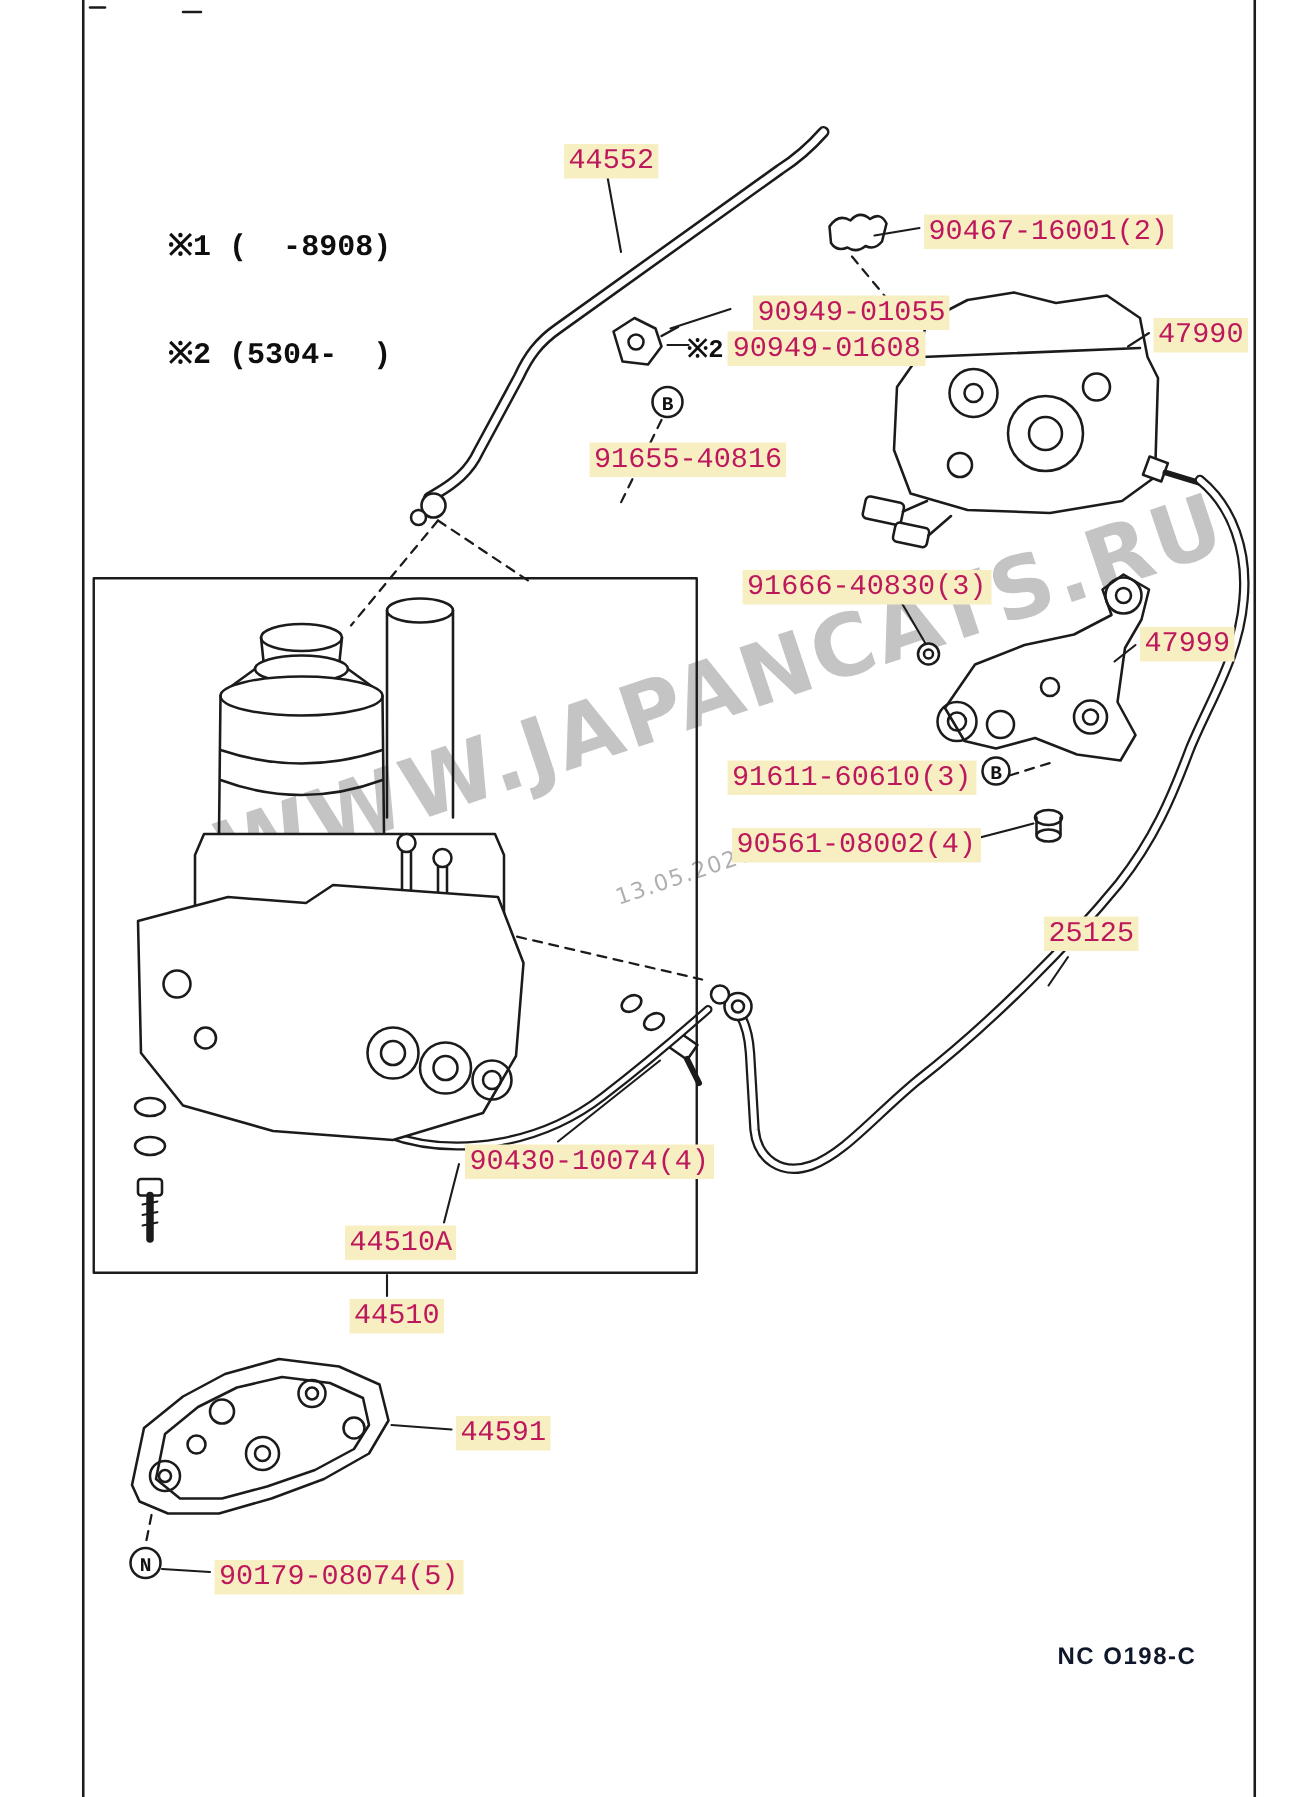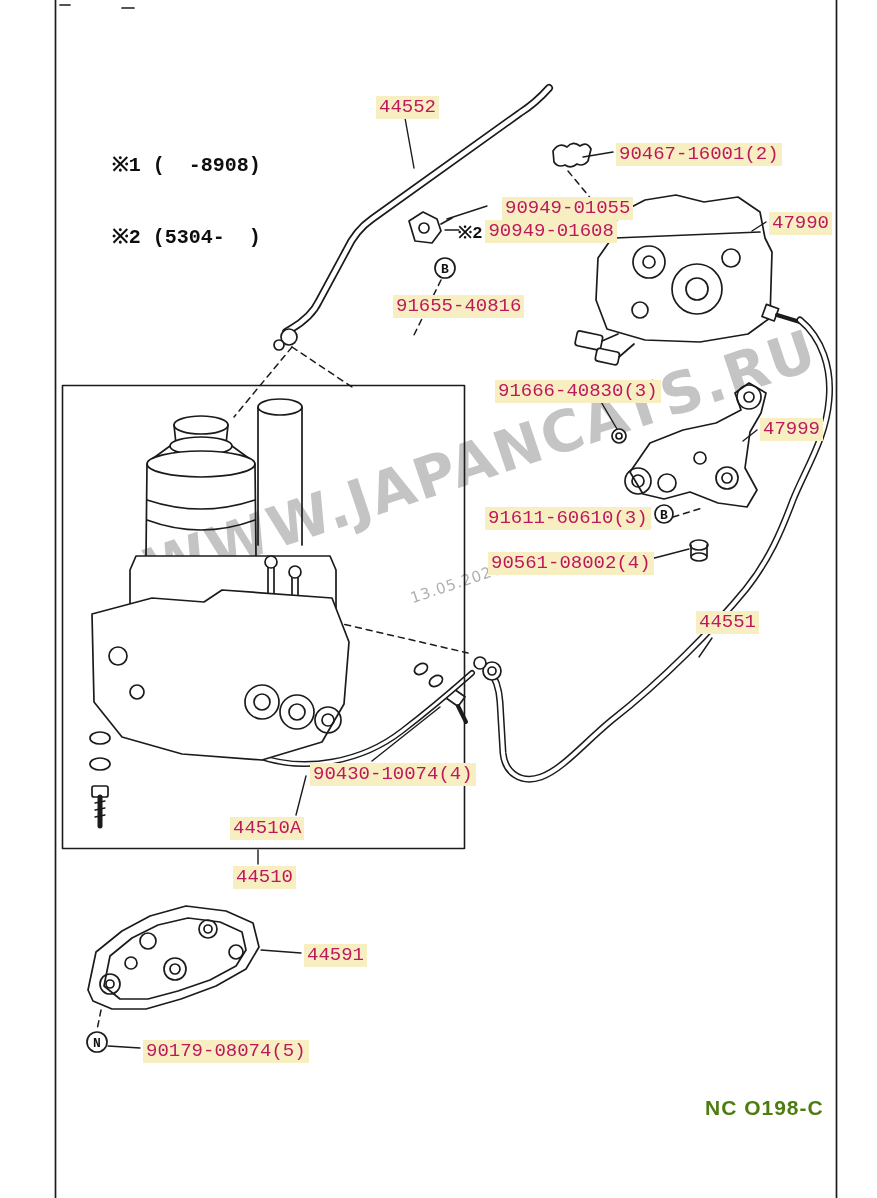--- a/index.html
+++ b/index.html
@@ -16,21 +16,21 @@
     background:var(--highlight); padding:0 3px; white-space:pre;
   }
   .plabel-row { position:absolute; display:flex; align-items:center; gap:3px; }
   .marker { font-size:17px; font-weight:bold; color:#101010; white-space:pre; }
   .legend {
     position:absolute; left:112px; top:106px; font-weight:bold; font-size:20px;
     line-height:24px; color:#0e0e0e; white-space:pre;font-family:Liberation Mono, monospace;
   }
   .plate {
     position:absolute; left:705px; top:1096px; font-family:"Liberation Sans",sans-serif;
-    font-weight:bold; font-size:21px; letter-spacing:1px; color:#4d7c0f;
+    font-weight:bold; font-size:16px; letter-spacing:1px; color:#0f172a;
   }
   .watermark {
     position:absolute; left:136px; top:540px; transform:rotate(-18.5deg);
     transform-origin:0 0; font-family:"DejaVu Sans",sans-serif; font-weight:700;
     font-size:57px; letter-spacing:2px; white-space:nowrap;
     color:rgba(100,100,100,0.38);
   }
   .watermark-date {
     position:absolute; left:408px; top:590px; transform:rotate(-18.5deg);
     transform-origin:0 0; font-family:"DejaVu Sans",sans-serif; font-size:15px;
@@ -236,21 +236,21 @@
     <span class="marker">※2</span>
     <span class="plabel" style="position:static">90949-01608</span>
   </div>
 
   <div class="plabel" style="left:769px; top:212px">47990</div>
   <div class="plabel" style="left:393px; top:295px">91655-40816</div>
   <div class="plabel" style="left:495px; top:380px">91666-40830(3)</div>
   <div class="plabel" style="left:760px; top:418px">47999</div>
   <div class="plabel" style="left:485px; top:507px">91611-60610(3)</div>
   <div class="plabel" style="left:488px; top:552px">90561-08002(4)</div>
-  <div class="plabel" style="left:696px; top:611px">44551</div>
+  <div class="plabel" style="left:696px; top:611px">25125</div>
   <div class="plabel" style="left:310px; top:763px">90430-10074(4)</div>
   <div class="plabel" style="left:230px; top:817px">44510A</div>
   <div class="plabel" style="left:233px; top:866px">44510</div>
   <div class="plabel" style="left:304px; top:944px">44591</div>
   <div class="plabel" style="left:143px; top:1040px">90179-08074(5)</div>
 
   <div class="plate">NC O198-C</div>
 </div>
 
 </body></html>

